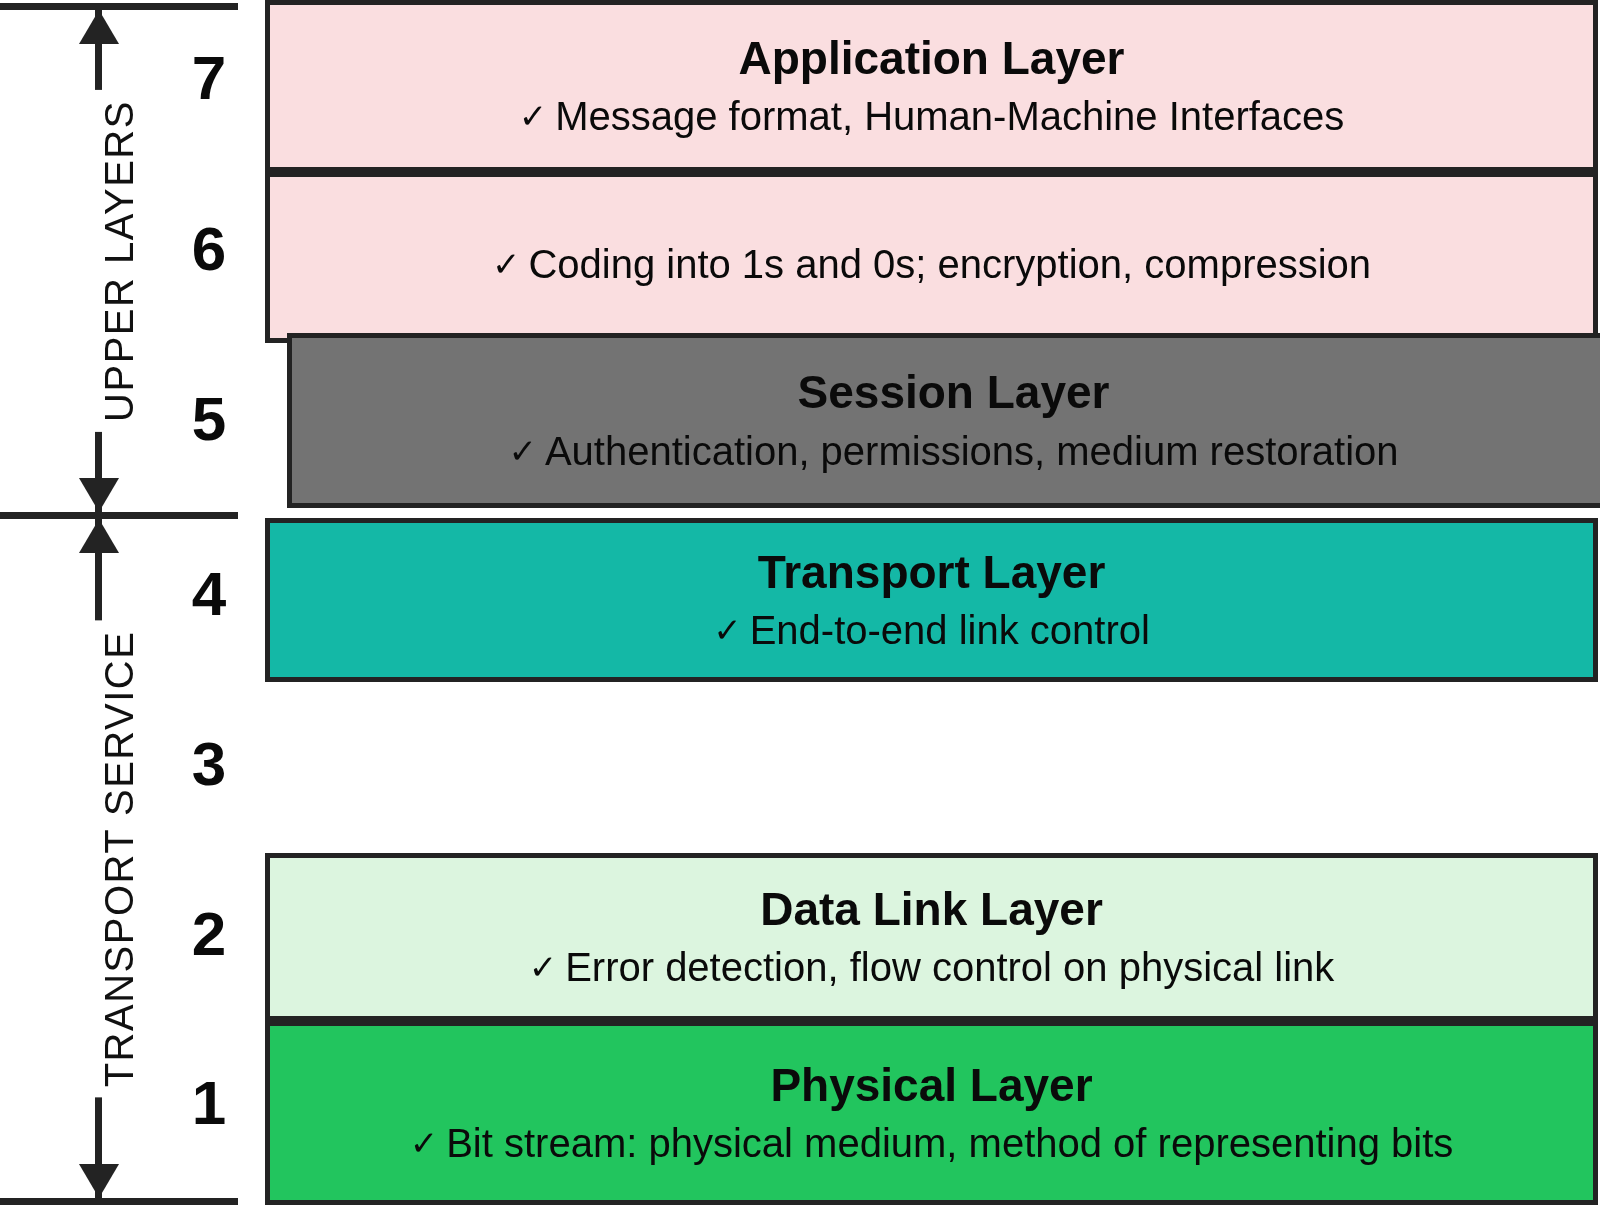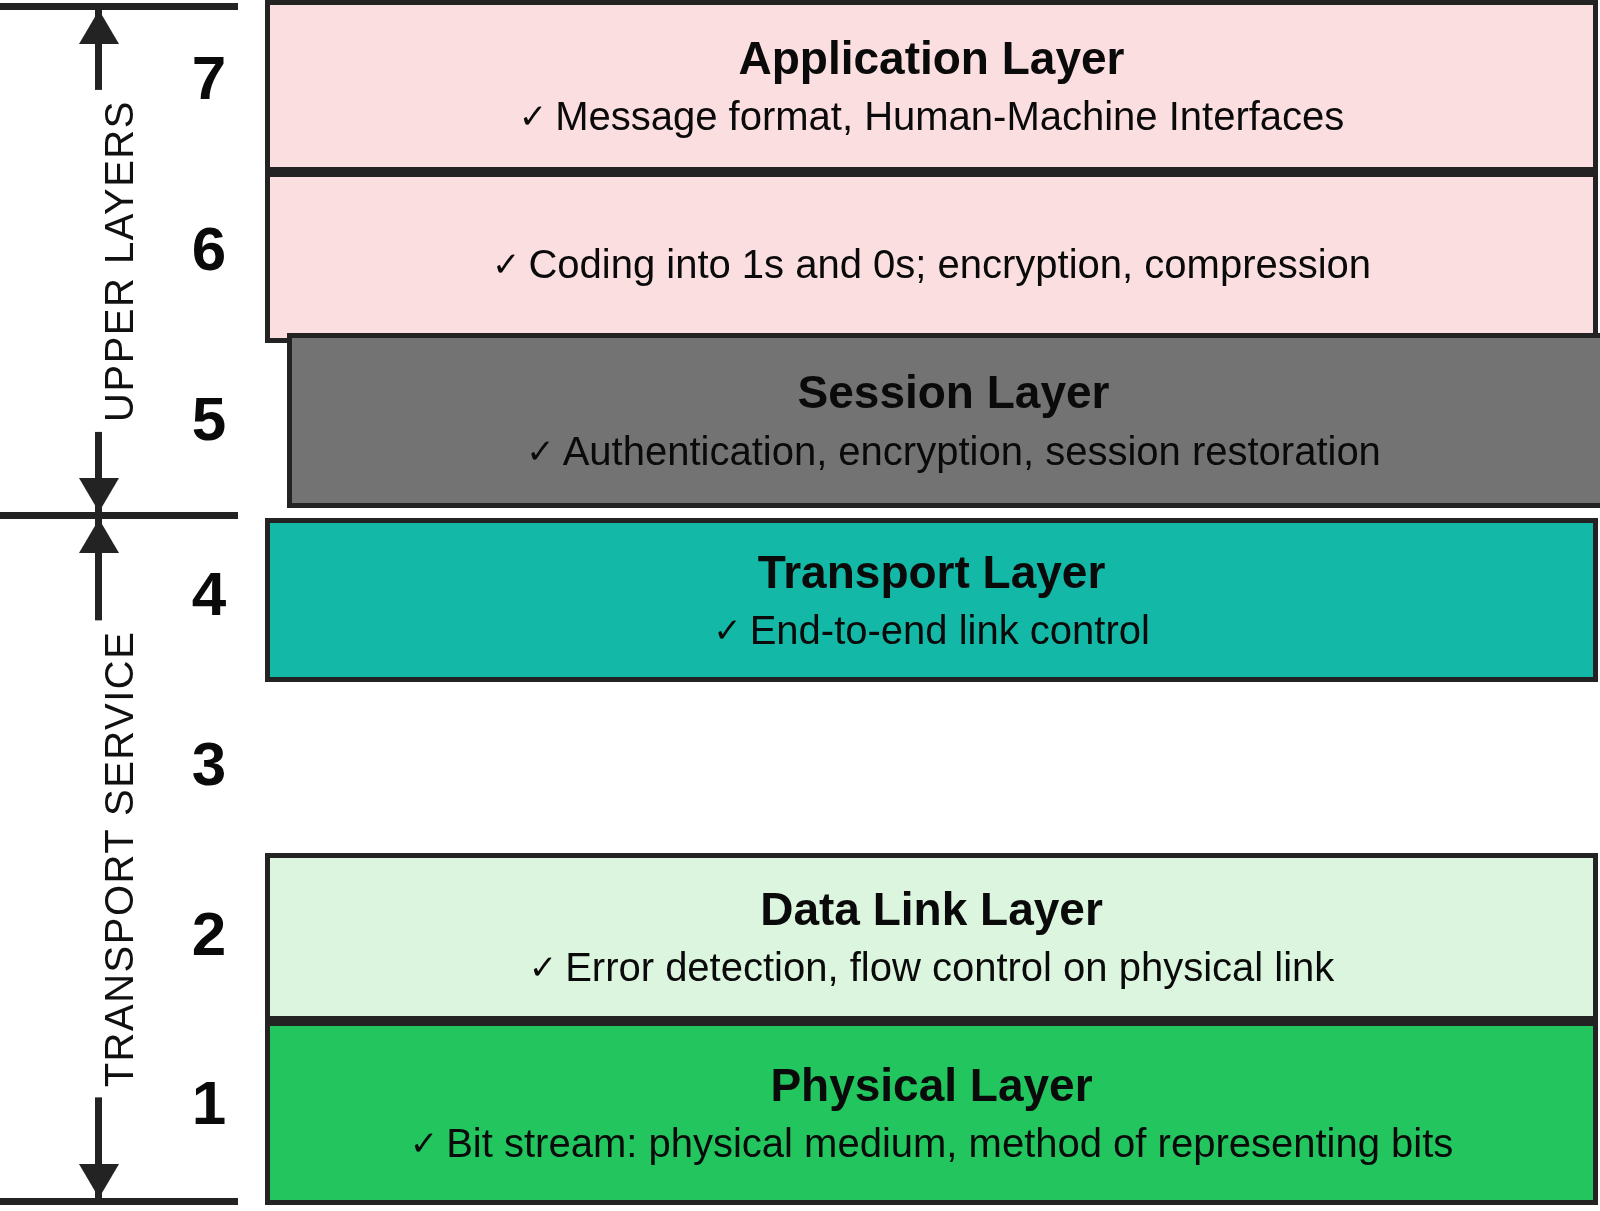--- a/index.html
+++ b/index.html
@@ -190,21 +190,21 @@
       <div class="layer-title">Application Layer</div>
       <div class="layer-desc"><span class="check">✓</span><span>Message format, Human-Machine Interfaces</span></div>
     </div>
 
     <div class="layer-box" style="top:172px; height:171px; background:#fadee0;">
       <div class="layer-desc"><span class="check">✓</span><span>Coding into 1s and 0s; encryption, compression</span></div>
     </div>
 
     <div class="layer-box" style="top:333px; height:175px; background:#737373;margin-left:22px;">
       <div class="layer-title">Session Layer</div>
-      <div class="layer-desc"><span class="check">✓</span><span>Authentication, encryption, session restoration</span></div>
+      <div class="layer-desc"><span class="check">✓</span><span>Authentication, permissions, medium restoration</span></div>
     </div>
 
     <div class="layer-box" style="top:518px; height:164px; background:#14b8a6;">
       <div class="layer-title">Transport Layer</div>
       <div class="layer-desc"><span class="check">✓</span><span>End-to-end link control</span></div>
     </div>
 
 
     <div class="layer-box" style="top:853px; height:168px; background:#dcf5df;">
       <div class="layer-title">Data Link Layer</div>

